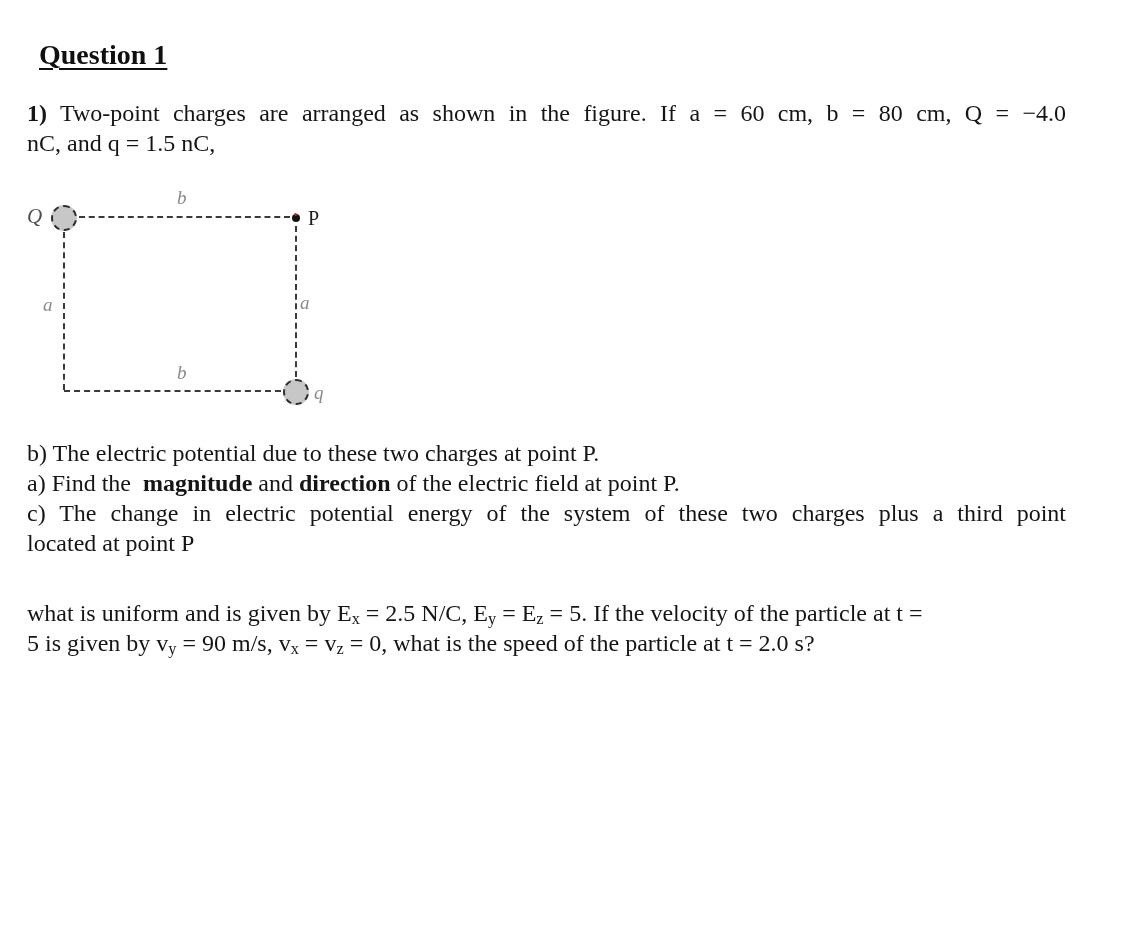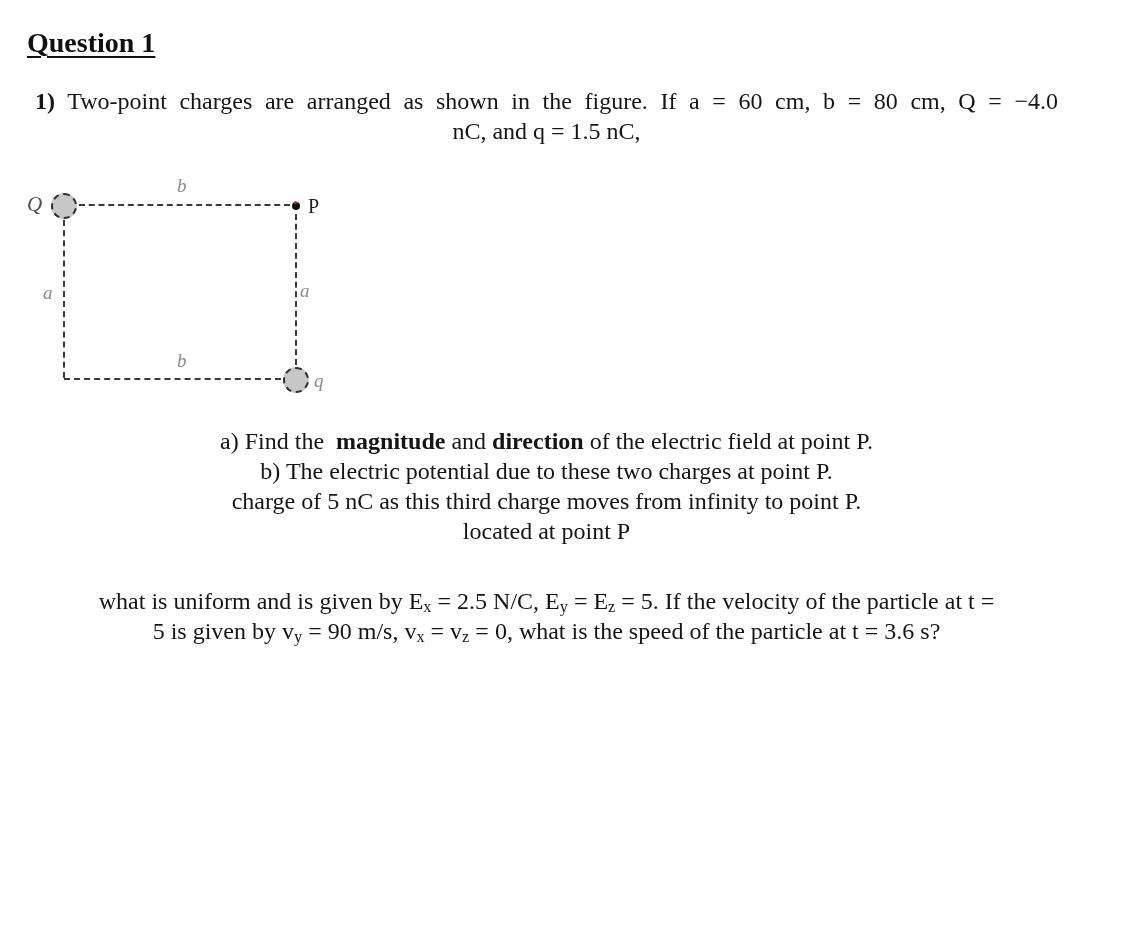--- a/index.html
+++ b/index.html
@@ -11,33 +11,33 @@
     font-family: "Liberation Serif", "DejaVu Serif", serif;
     font-size: 24px;
     line-height: 30px;
     overflow: hidden;
     box-sizing: border-box;
     padding: 26px 74px 0 27px;
   }
   h1.doc-title {
     font-size: 28px;
     line-height: 34px;
-    margin: 0;
+    margin: 12px;
     font-weight: bold;
     text-decoration: underline;
     text-decoration-thickness: 2px;
     text-underline-offset: 4px;
     color: #101010;
   }
-  .para { margin: 8px; font-family: Liberation Serif, serif; }
+  .para { margin: 0; font-family: Liberation Serif, serif; }
   .p1 { margin-top: 26px; }
   .parts { margin-top: 18px; }
   .p2 { margin-top: 40px; }
   .jline { text-align: justify; text-align-last: justify; }
-  .line { text-align: center; }
+  .line { text-align: left; }
   sub {
     font-size: 68%;
     line-height: 0;
     position: relative;
     bottom: -0.18em;
     vertical-align: baseline;
   }
   
   .figure {
     position: relative;
@@ -109,22 +109,22 @@
   <span class="figlabel lbl-a-left">a</span>
   <div class="dash dash-right"></div>
   <span class="figlabel lbl-a-right">a</span>
   <div class="dash dash-bottom"></div>
   <span class="figlabel lbl-b-bottom">b</span>
   <div class="charge charge-q"></div>
   <span class="figlabel lbl-q">q</span>
 </div>
 
 <div class="para parts">
+  <div class="line">b) The electric potential due to these two charges at point P.</div>
   <div class="line"><span>a) Find the &nbsp;</span><b>magnitude</b><span> and </span><b>direction</b><span> of the electric field at point P.</span></div>
-  <div class="line">b) The electric potential due to these two charges at point P.</div>
-  <div class="line">charge of 5 nC as this third charge moves from infinity to point P.</div>
+  <div class="jline">c) The change in electric potential energy of the system of these two charges plus a third point</div>
   <div class="line">located at point P</div>
 </div>
 
 <div class="para p2">
   <div class="line"><span>what is uniform and is given by E</span><sub>x</sub><span> = 2.5 N/C, E</span><sub>y</sub><span> = E</span><sub>z</sub><span> = 5. If the velocity of the particle at t =</span></div>
-  <div class="line"><span>5 is given by v</span><sub>y</sub><span> = 90 m/s, v</span><sub>x</sub><span> = v</span><sub>z</sub><span> = 0, what is the speed of the particle at t = 3.6 s?</span></div>
+  <div class="line"><span>5 is given by v</span><sub>y</sub><span> = 90 m/s, v</span><sub>x</sub><span> = v</span><sub>z</sub><span> = 0, what is the speed of the particle at t = 2.0 s?</span></div>
 </div>
 
 </body></html>

